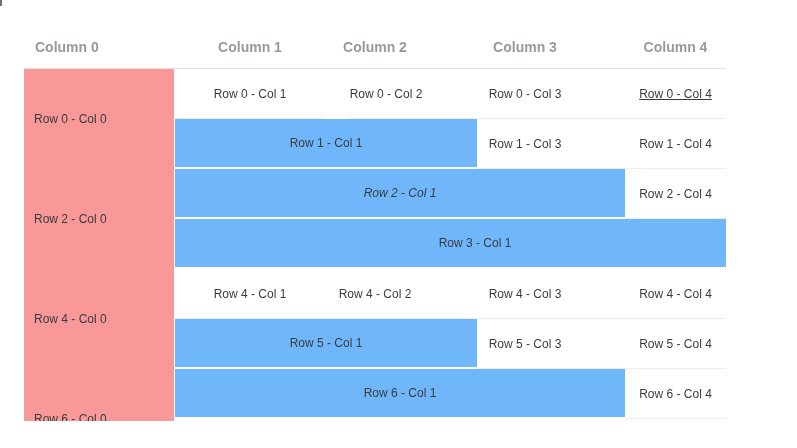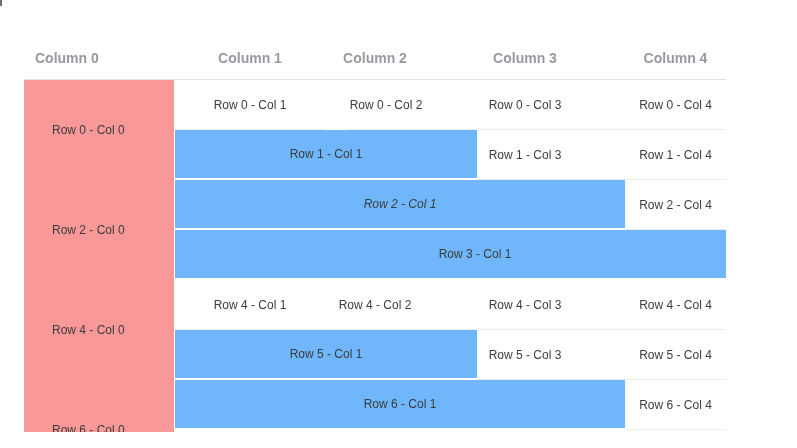--- a/index.html
+++ b/index.html
@@ -8,21 +8,21 @@
     background:#ffffff;
     font-family:"Liberation Sans","DejaVu Sans",sans-serif;
     -webkit-font-smoothing:antialiased;
   }
   
   .corner-artifact{
     position:absolute;left:0;top:0;width:2px;height:6px;
     background:#4a4a4a;opacity:.8;
   }
   .table-wrap{
-    position:absolute;left:24px;top:36px;width:702px;height:396px;
+    position:absolute;left:24px;top:25px;width:702px;height:396px;
     overflow:hidden;
   }
   .grid{
     display:grid;
     grid-template-columns:151px 150px 152px 148px 101px;
     grid-template-rows:44px repeat(8,50px);
     width:702px;
   }
   .hcell{
     display:flex;align-items:center;justify-content:center;
@@ -34,21 +34,21 @@
   .hcell.col2,.hcell.col3{padding-right:52px;}
   .cell{
     display:flex;align-items:center;justify-content:center;
     font-size:12px;color:var(--cell-text,#3a3c3e);
     box-sizing:border-box;white-space:nowrap;
   }
   .cell.white{border-bottom:1px solid var(--border,#ededed);}
   .cell.white.col2,.cell.white.col3{padding-right:52px;}
   .cell.red{
     background:var(--red,#f89898);
-    justify-content:flex-start;padding-left:28px;
+    justify-content:flex-start;padding-left:10px;
     border-right:1px solid #ffffff;
   }
   .cell.blue{
     background:var(--blue,#6fb6fb);
     border-bottom:2px solid #ffffff;
   }
   
   .cell.blue.cs4{padding-left:49px;}
 </style>
 </head>
@@ -61,21 +61,21 @@
     <div class="grid" id="grid">
         <div class="hcell col0" style="grid-area: 1 / 1 / auto / span 1;">Column 0</div>
         <div class="hcell col1" style="grid-area: 1 / 2 / auto / span 1;">Column 1</div>
         <div class="hcell col2" style="grid-area: 1 / 3 / auto / span 1;">Column 2</div>
         <div class="hcell col3" style="grid-area: 1 / 4 / auto / span 1;">Column 3</div>
         <div class="hcell col4" style="grid-area: 1 / 5 / auto / span 1;">Column 4</div>
         <div class="cell red col0 cs1" style="grid-area: 2 / 1 / span 2 / span 1;">Row 0 - Col 0</div>
         <div class="cell white col1 cs1" style="grid-area: 2 / 2 / span 1 / span 1;">Row 0 - Col 1</div>
         <div class="cell white col2 cs1" style="grid-area: 2 / 3 / span 1 / span 1; margin-left: 22px;">Row 0 - Col 2</div>
         <div class="cell white col3 cs1" style="grid-area: 2 / 4 / span 1 / span 1;">Row 0 - Col 3</div>
-        <div class="cell white col4 cs1" style="grid-area: 2 / 5 / span 1 / span 1;">Row 0 - Col 4</div>
+        <div class="cell white col4 cs1" style="grid-area: 2 / 5 / span 1 / span 1; text-decoration: underline;">Row 0 - Col 4</div>
         <div class="cell blue col1 cs2" style="grid-area: 3 / 2 / span 1 / span 2;">Row 1 - Col 1</div>
         <div class="cell white col3 cs1" style="grid-area: 3 / 4 / span 1 / span 1;">Row 1 - Col 3</div>
         <div class="cell white col4 cs1" style="grid-area: 3 / 5 / span 1 / span 1; text-align: right;">Row 1 - Col 4</div>
         <div class="cell red col0 cs1" style="grid-area: 4 / 1 / span 2 / span 1;">Row 2 - Col 0</div>
         <div class="cell blue col1 cs3" style="grid-area: 4 / 2 / span 1 / span 3; font-style: italic;">Row 2 - Col 1</div>
         <div class="cell white col4 cs1" style="grid-area: 4 / 5 / span 1 / span 1;">Row 2 - Col 4</div>
         <div class="cell blue col1 cs4" style="grid-area: 5 / 2 / span 1 / span 4;">Row 3 - Col 1</div>
         <div class="cell red col0 cs1" style="grid-area: 6 / 1 / span 2 / span 1;">Row 4 - Col 0</div>
         <div class="cell white col1 cs1" style="grid-area: 6 / 2 / span 1 / span 1;">Row 4 - Col 1</div>
         <div class="cell white col2 cs1" style="grid-area: 6 / 3 / span 1 / span 1;">Row 4 - Col 2</div>

